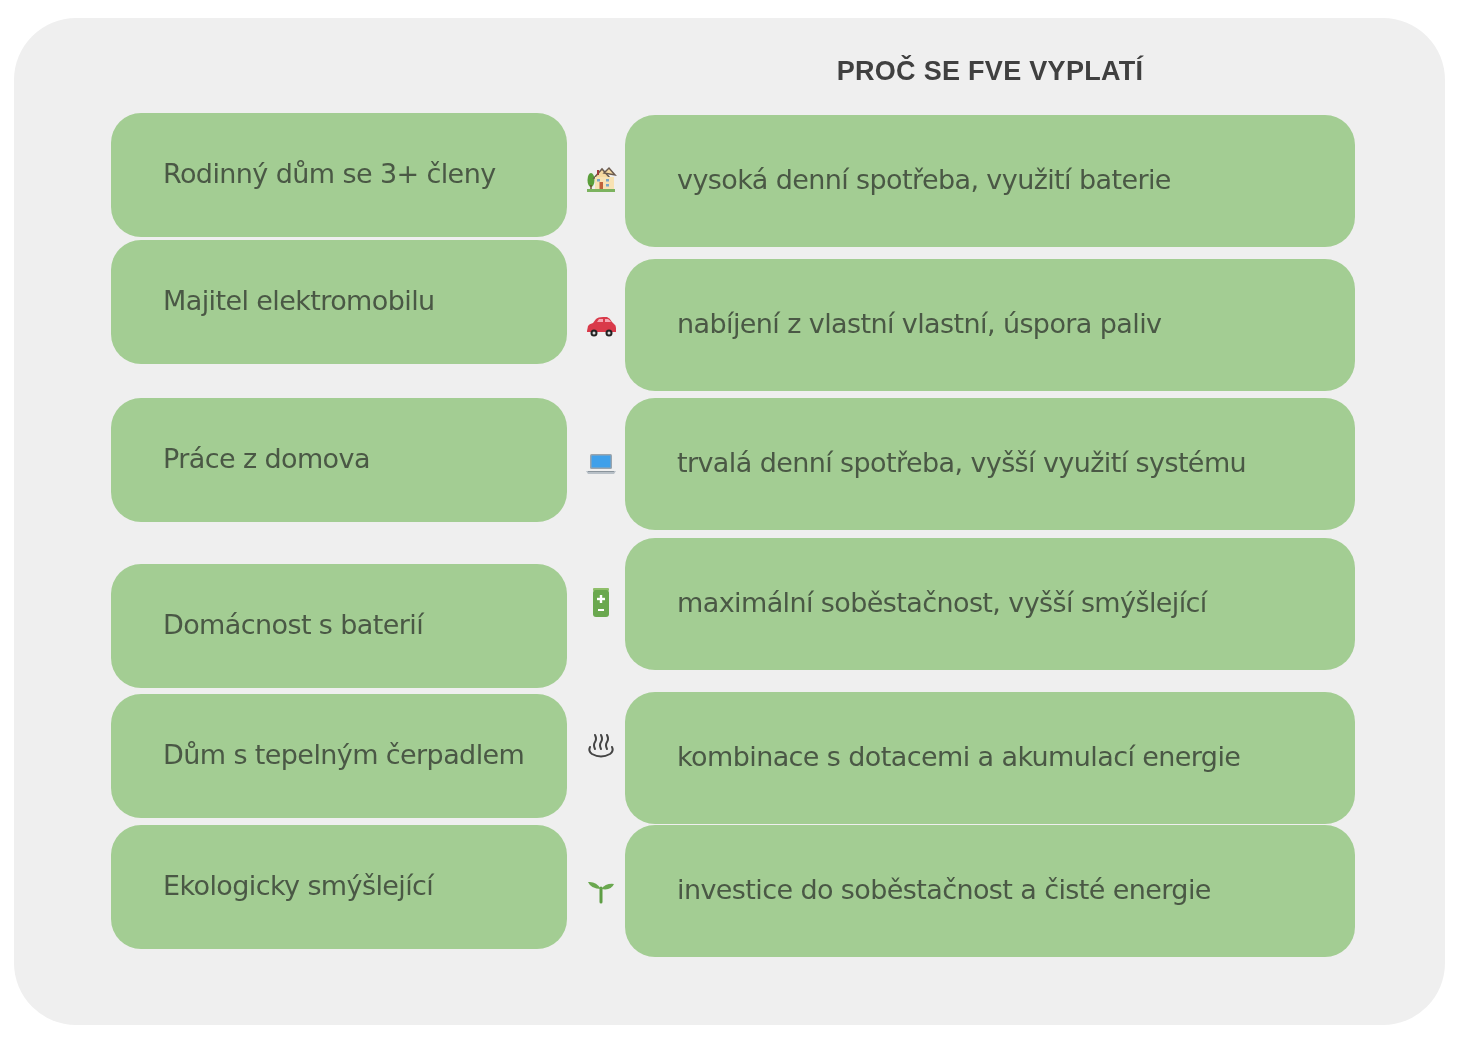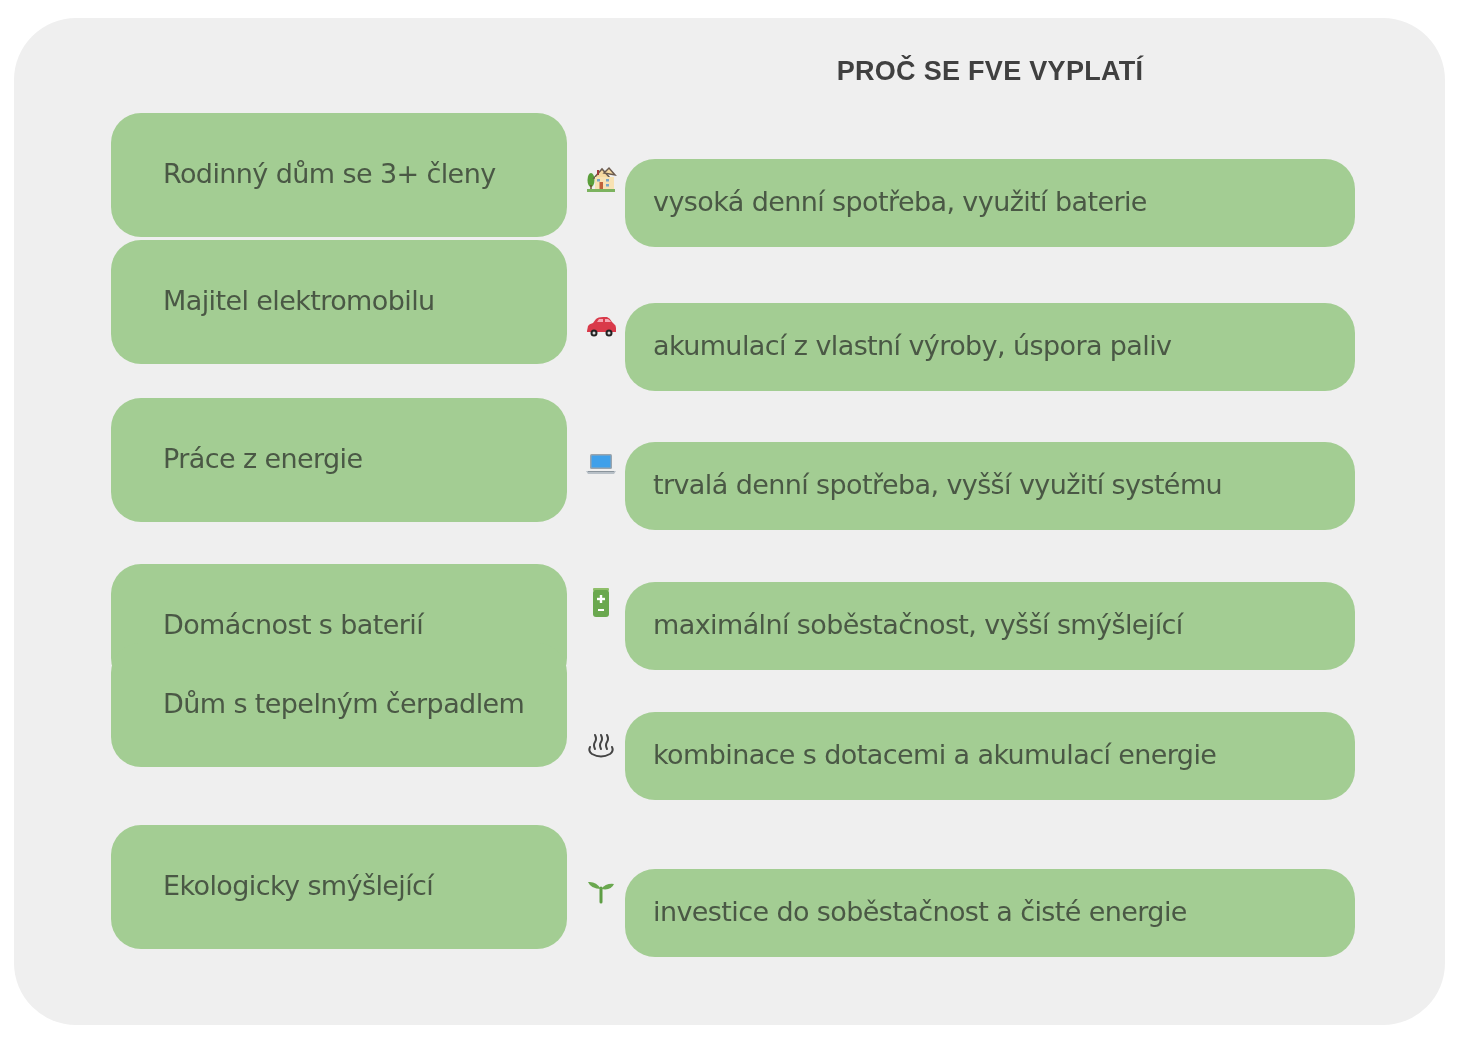--- a/index.html
+++ b/index.html
@@ -9,21 +9,21 @@
             background: #efefef; border-radius: 62px; }
     .title { position: absolute; left: 625px; width: 730px; top: 56px; text-align: center;
              font-family: "Liberation Sans", sans-serif; font-weight: bold; font-size: 27px;
              color: #404040; letter-spacing: 0.3px; }
     .box { position: absolute; background: #a3cd93; border-radius: 30px;
            display: flex; align-items: center; box-sizing: border-box; padding-left: 52px;
            padding-bottom: 4px; }
     .box span { font-family: "DejaVu Sans", sans-serif; font-size: 27px; color: #4a5845;
                 letter-spacing: -0.6px; white-space: nowrap; }
     .left { left: 111px; width: 456px; height: 124px; }
-    .right { left: 625px; width: 730px; height: 88px; padding-left: 28px; margin-top: 44px; }
+    .right { left: 625px; width: 730px; height: 132px; padding-left: 52px; }
     .icon { position: absolute; left: 583px; width: 36px; height: 36px;
             display: flex; align-items: center; justify-content: center; }
     .icon svg { width: 34px; height: 34px; }
   </style>
 </head>
 <body>
 
 <div class="card"></div>
 
 <div class="title">PROČ SE FVE VYPLATÍ</div>
@@ -58,25 +58,25 @@
     <path d="M3 22 L4 17 Q5 15 9 14 L12 10 Q14 8 19 8 L23 8 Q26 9 28 13 L30 15 Q32 16 32 19 L32 23 L3 23 Z" fill="#d93a4a"></path>
     <path d="M13 13 L15 10 L19 10 L19 13 Z" fill="#f4a8b4"></path>
     <path d="M21 10 L24 10 Q26 11 27 13 L21 13 Z" fill="#f4a8b4"></path>
     <circle cx="10" cy="24" r="3.5" fill="#222"></circle>
       <circle cx="10" cy="24" r="1.5" fill="#ddd"></circle>
     <circle cx="25" cy="24" r="3.5" fill="#222"></circle>
       <circle cx="25" cy="24" r="1.5" fill="#ddd"></circle>
   </svg>
 </div>
 <div class="box right" style="top:259px">
-  <span>akumulací z vlastní výroby, úspora paliv</span>
+  <span>nabíjení z vlastní vlastní, úspora paliv</span>
 </div>
 
 <div class="box left" style="top:398px">
-  <span>Práce z energie</span>
+  <span>Práce z domova</span>
 </div>
 <div class="icon" style="top:446px">
   <svg viewBox="0 0 34 34">
     <rect x="6" y="7" width="22" height="15" rx="1.5" fill="#9aa4ad"></rect>
     <rect x="7.5" y="8.5" width="19" height="12" fill="#3fa0ea"></rect>
     <path d="M2 24 L32 24 L30 27 L4 27 Z" fill="#b8c0c7"></path>
     <rect x="4" y="24" width="26" height="1" fill="#8a949c"></rect>
   </svg>
 </div>
 <div class="box right" style="top:398px">
@@ -92,32 +92,32 @@
     <rect x="9" y="5" width="16" height="27" rx="3" fill="#6aa84f"></rect>
     <rect x="15.8" y="10" width="2.4" height="8" fill="#ffffff"></rect>
     <rect x="13" y="12.8" width="8" height="2.4" fill="#ffffff"></rect>
     <rect x="14" y="24" width="6" height="2" fill="#ffffff"></rect>
   </svg>
 </div>
 <div class="box right" style="top:538px">
   <span>maximální soběstačnost, vyšší smýšlející</span>
 </div>
 
-<div class="box left" style="top:643px">
+<div class="box left" style="top:694px">
   <span>Dům s tepelným čerpadlem</span>
 </div>
 <div class="icon" style="top:728px">
   <svg viewBox="0 0 34 34" fill="none" stroke="#444" stroke-width="2" stroke-linecap="round">
     <path d="M6 18 Q4 22 8 25 Q17 30 26 25 Q30 22 28 18"></path>
     <path d="M11 20 Q9 16 11 13 Q13 10 11 6"></path>
     <path d="M17 20 Q15 16 17 13 Q19 10 17 6"></path>
     <path d="M23 20 Q21 16 23 13 Q25 10 23 6"></path>
   </svg>
 </div>
-<div class="box right" style="top:668px">
+<div class="box right" style="top:692px">
   <span>kombinace s dotacemi a akumulací energie</span>
 </div>
 
 <div class="box left" style="top:825px">
   <span>Ekologicky smýšlející</span>
 </div>
 <div class="icon" style="top:870px">
   <svg viewBox="0 0 34 34">
     <path d="M17 31 L17 17" stroke="#5e9e45" stroke-width="3" stroke-linecap="round"></path>
     <path d="M17 18 Q12 10 4 11 Q7 18 17 18 Z" fill="#6aa84f"></path>

